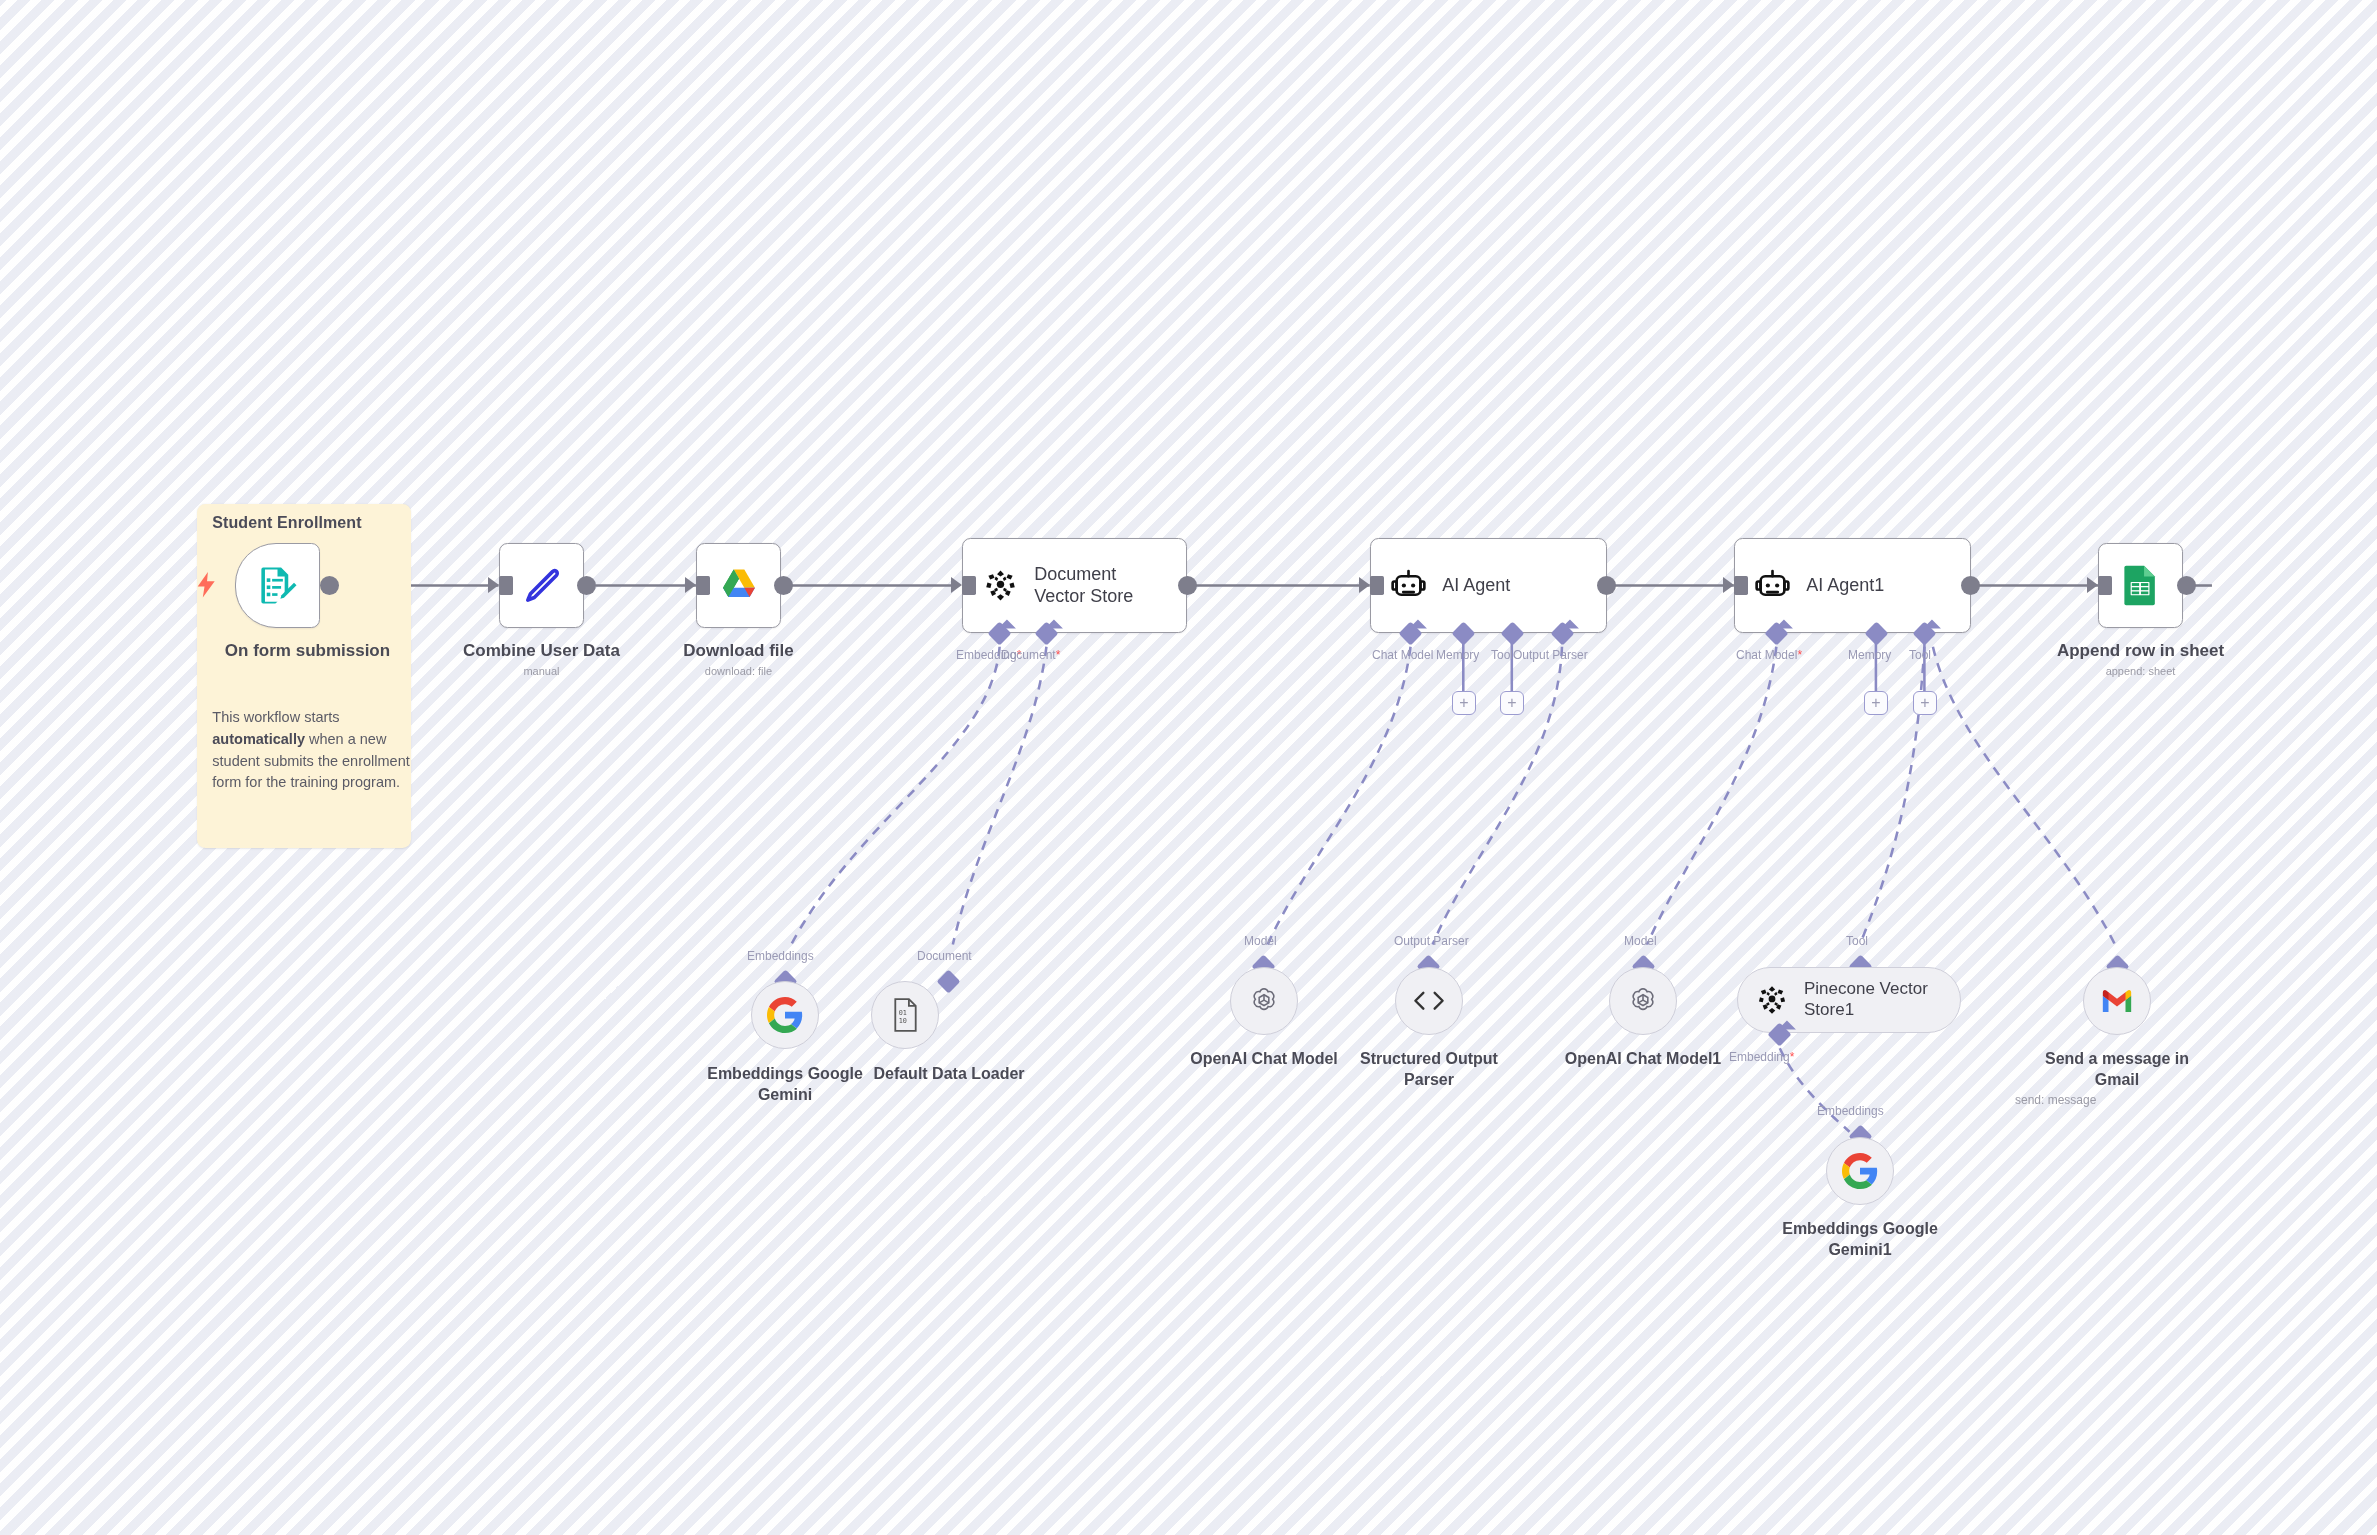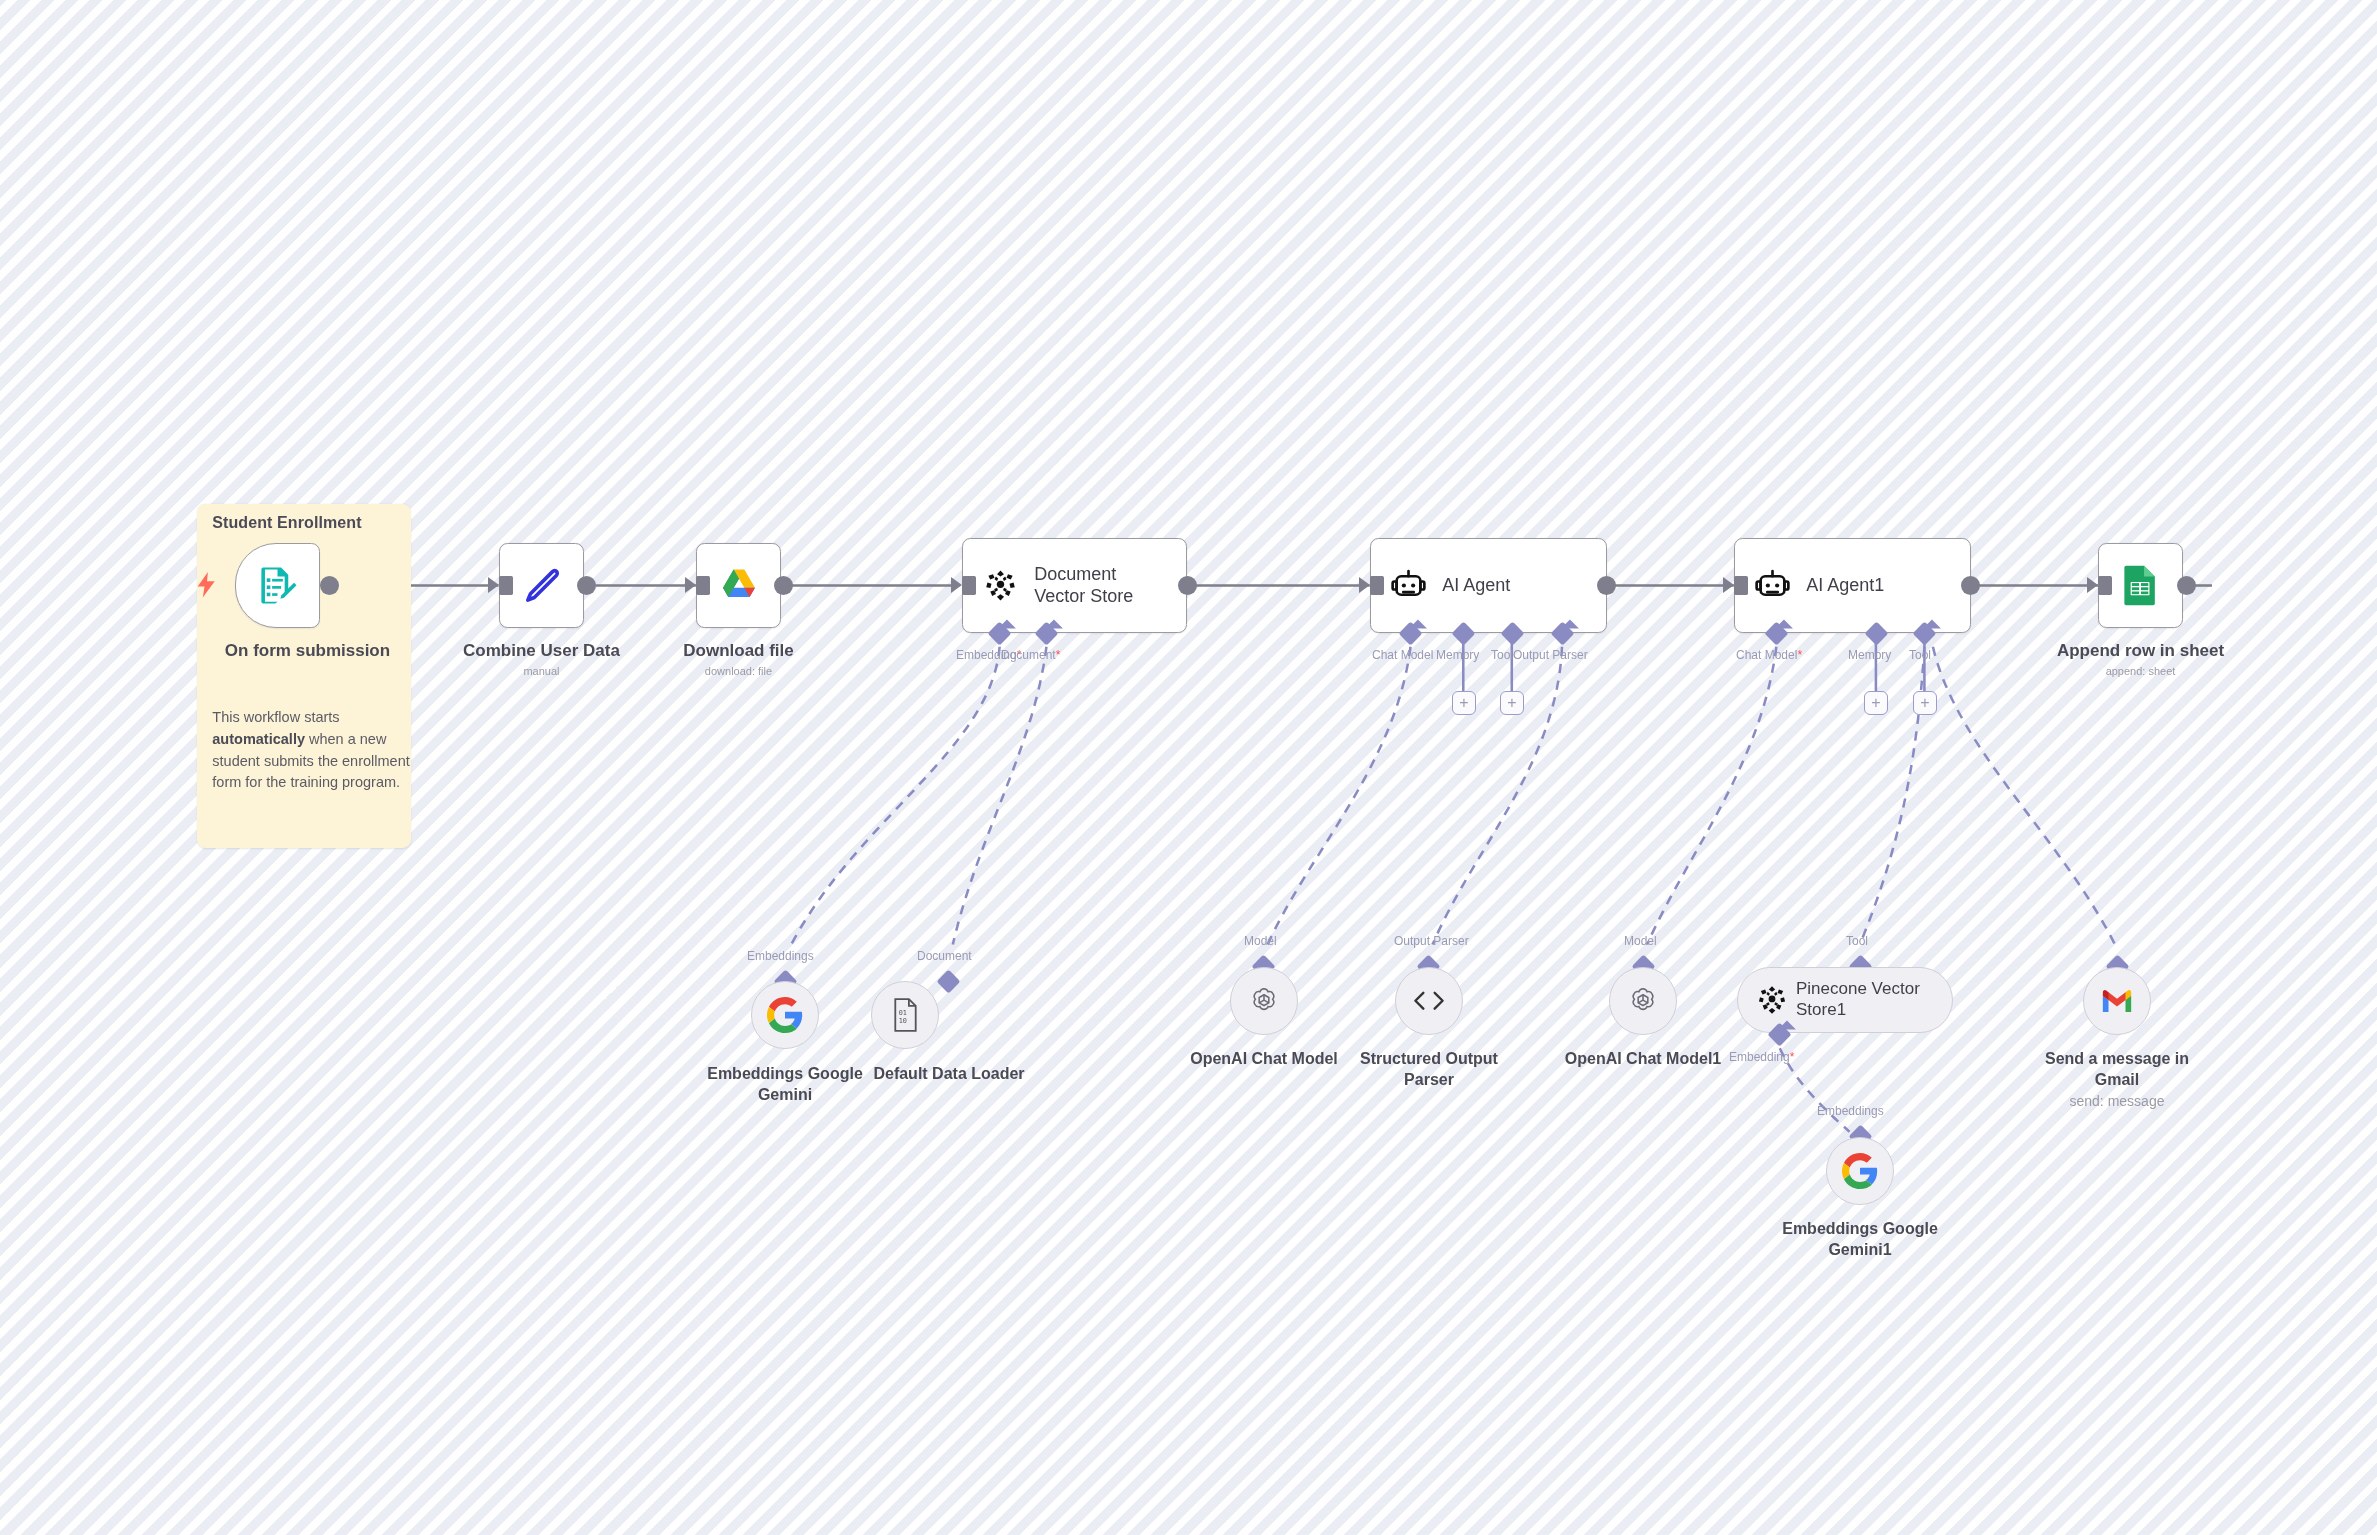--- a/index.html
+++ b/index.html
@@ -73,29 +73,29 @@
   }
 
   
   .subnode{
     position:absolute;width:68px;height:68px;border-radius:50%;
     background:#f0f0f4;border:1.7px solid #cfcfda;
     box-sizing:border-box;display:flex;align-items:center;justify-content:center;
   }
   .subnode.pill{
     width:auto;height:66px;border-radius:33px;
-    padding:0 20.4px 0 17px;gap:7px;justify-content:space-between;
+    padding:0 20.4px 0 17px;gap:15px;justify-content:space-between;
     background:#f0f0f4;border:1.7px solid #cfcfda;
   }
   .sublabel{
     position:absolute;text-align:center;
     font-size:16px;font-weight:700;color:#4a4a55;line-height:1.3;
   }
   .subsub{
-    position:absolute;text-align:center;font-size:14px;color:#9b9ba6;
+    position:absolute;text-align:left;font-size:12px;color:#9b9ba6;
   }
 
   
   .port-in{
     position:absolute;width:13.6px;height:19px;background:#7e7e8c;
     border-radius:1.7px;
   }
   .port-in:before{
     content:"";position:absolute;left:-11px;top:0.9px;
     border-top:8.5px solid transparent;border-bottom:8.5px solid transparent;

